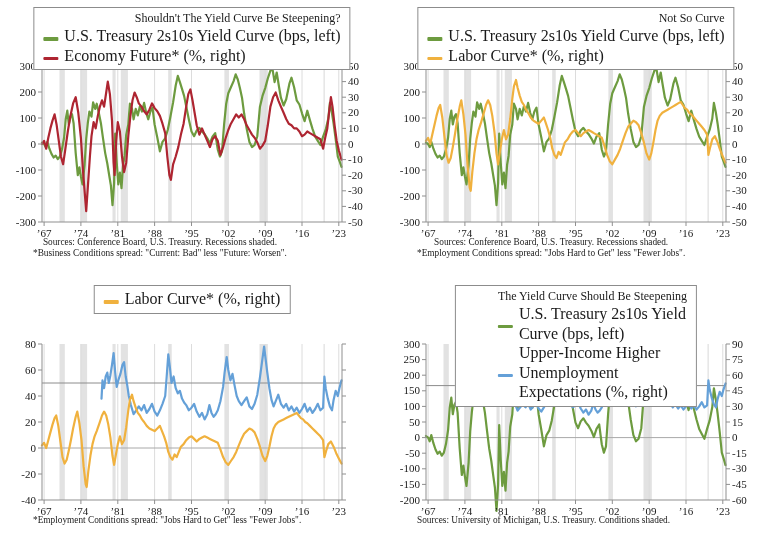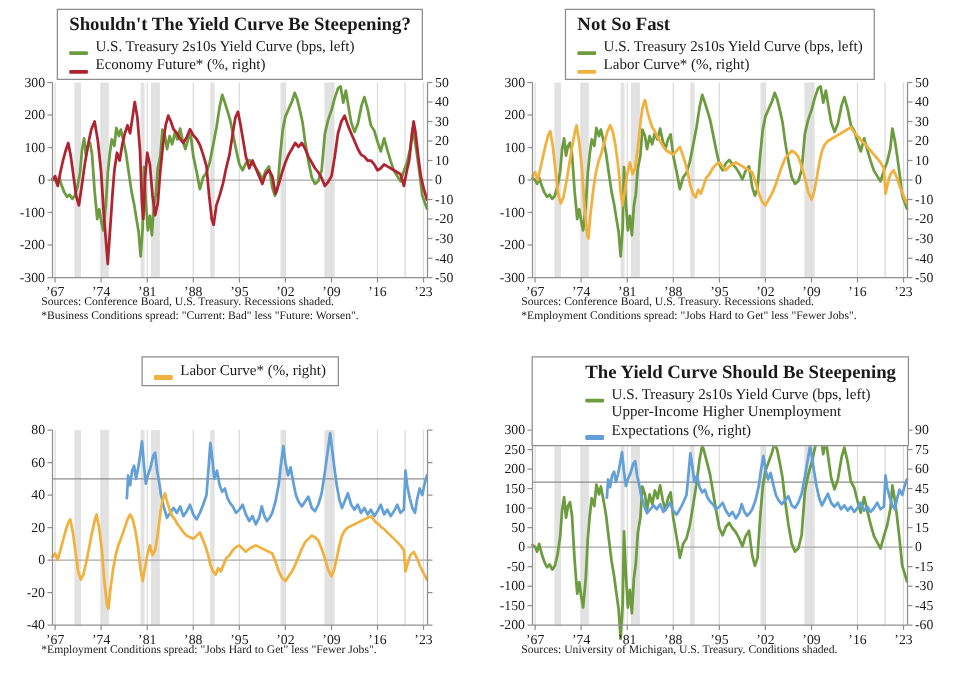--- a/index.html
+++ b/index.html
@@ -4,28 +4,28 @@
 <style>
   html,body{margin:0;padding:0;background:#ffffff;}
   #page{position:relative;width:768px;height:557px;background:#ffffff;
         font-family:"Liberation Serif","DejaVu Serif",serif;color:#1a1a1a;
         display:grid;grid-template-columns:384px 384px;grid-template-rows:278px 279px;overflow:hidden;}
   .chart-cell{position:relative;width:384px;height:279px;}
   .plot{position:absolute;inset:0;z-index:1;}
   .plot svg{display:block;}
   .legendbox{position:absolute;top:7px;left:50%;transform:translateX(-50%);z-index:2;
              background:#ffffff;border:1.3px solid #8c8c8c;padding:3px 9px 4px 9px;}
-  .ctitle{font-weight:bold;font-size:15px;line-height:1.25;text-align:left;white-space:nowrap;}
-  .lrow{display:flex;align-items:flex-end;font-size:12px;line-height:1.22;white-space:nowrap;}
+  .ctitle{font-weight:normal;font-size:12px;line-height:1.25;text-align:right;white-space:nowrap;}
+  .lrow{display:flex;align-items:center;font-size:16px;line-height:1.22;white-space:nowrap;}
   .swatch{flex:0 0 15px;height:3.5px;border-radius:1px;margin:6px 6px 0 0;background:#888;}
   .lbl{white-space:nowrap;}
   .chart--br .legendbox{max-width:252px;padding-left:42px;}
   .chart--br .lrow{white-space:normal;}
   .chart--br .lbl{white-space:normal;}
-  .sources{position:absolute;left:33px;top:237px;z-index:2;font-size:9.3px;line-height:1.16;color:#1a1a1a;}
+  .sources{position:absolute;left:33px;top:237px;z-index:2;font-size:9.3px;line-height:1.16;color:#1a1a1a;text-align:center;}
 </style>
 </head>
 <body>
 
 <div id="page">
 
   <div class="chart-cell chart--tl">
     <div class="plot">
         <svg width="384" height="279" viewBox="0 0 384 279">
           <rect x="59.5" y="66" width="5.3" height="156" fill="#e2e2e2"></rect>
@@ -200,21 +200,21 @@
           <text x="228.3" y="237" text-anchor="middle" font-size="11" font-family="Liberation Serif, DejaVu Serif, serif" fill="#1a1a1a">’02</text>
           <line x1="265.2" y1="222" x2="265.2" y2="226" stroke="#8f8f8f" stroke-width="1"></line>
           <text x="265.2" y="237" text-anchor="middle" font-size="11" font-family="Liberation Serif, DejaVu Serif, serif" fill="#1a1a1a">’09</text>
           <line x1="302.0" y1="222" x2="302.0" y2="226" stroke="#8f8f8f" stroke-width="1"></line>
           <text x="302.0" y="237" text-anchor="middle" font-size="11" font-family="Liberation Serif, DejaVu Serif, serif" fill="#1a1a1a">’16</text>
           <line x1="338.8" y1="222" x2="338.8" y2="226" stroke="#8f8f8f" stroke-width="1"></line>
           <text x="338.8" y="237" text-anchor="middle" font-size="11" font-family="Liberation Serif, DejaVu Serif, serif" fill="#1a1a1a">’23</text>
         </svg>
       </div>
     <div class="legendbox">
-      <div class="ctitle">Not So Fast</div>
+      <div class="ctitle">Not So Curve</div>
       <div class="lrow">
           <span class="swatch" style="background: rgb(109, 155, 63);"></span>
           <span class="lbl">U.S. Treasury 2s10s Yield Curve (bps, left)</span>
         </div>
       <div class="lrow">
           <span class="swatch" style="background: rgb(240, 177, 62);"></span>
           <span class="lbl">Labor Curve* (%, right)</span>
         </div>
     </div>
     <div class="sources">

